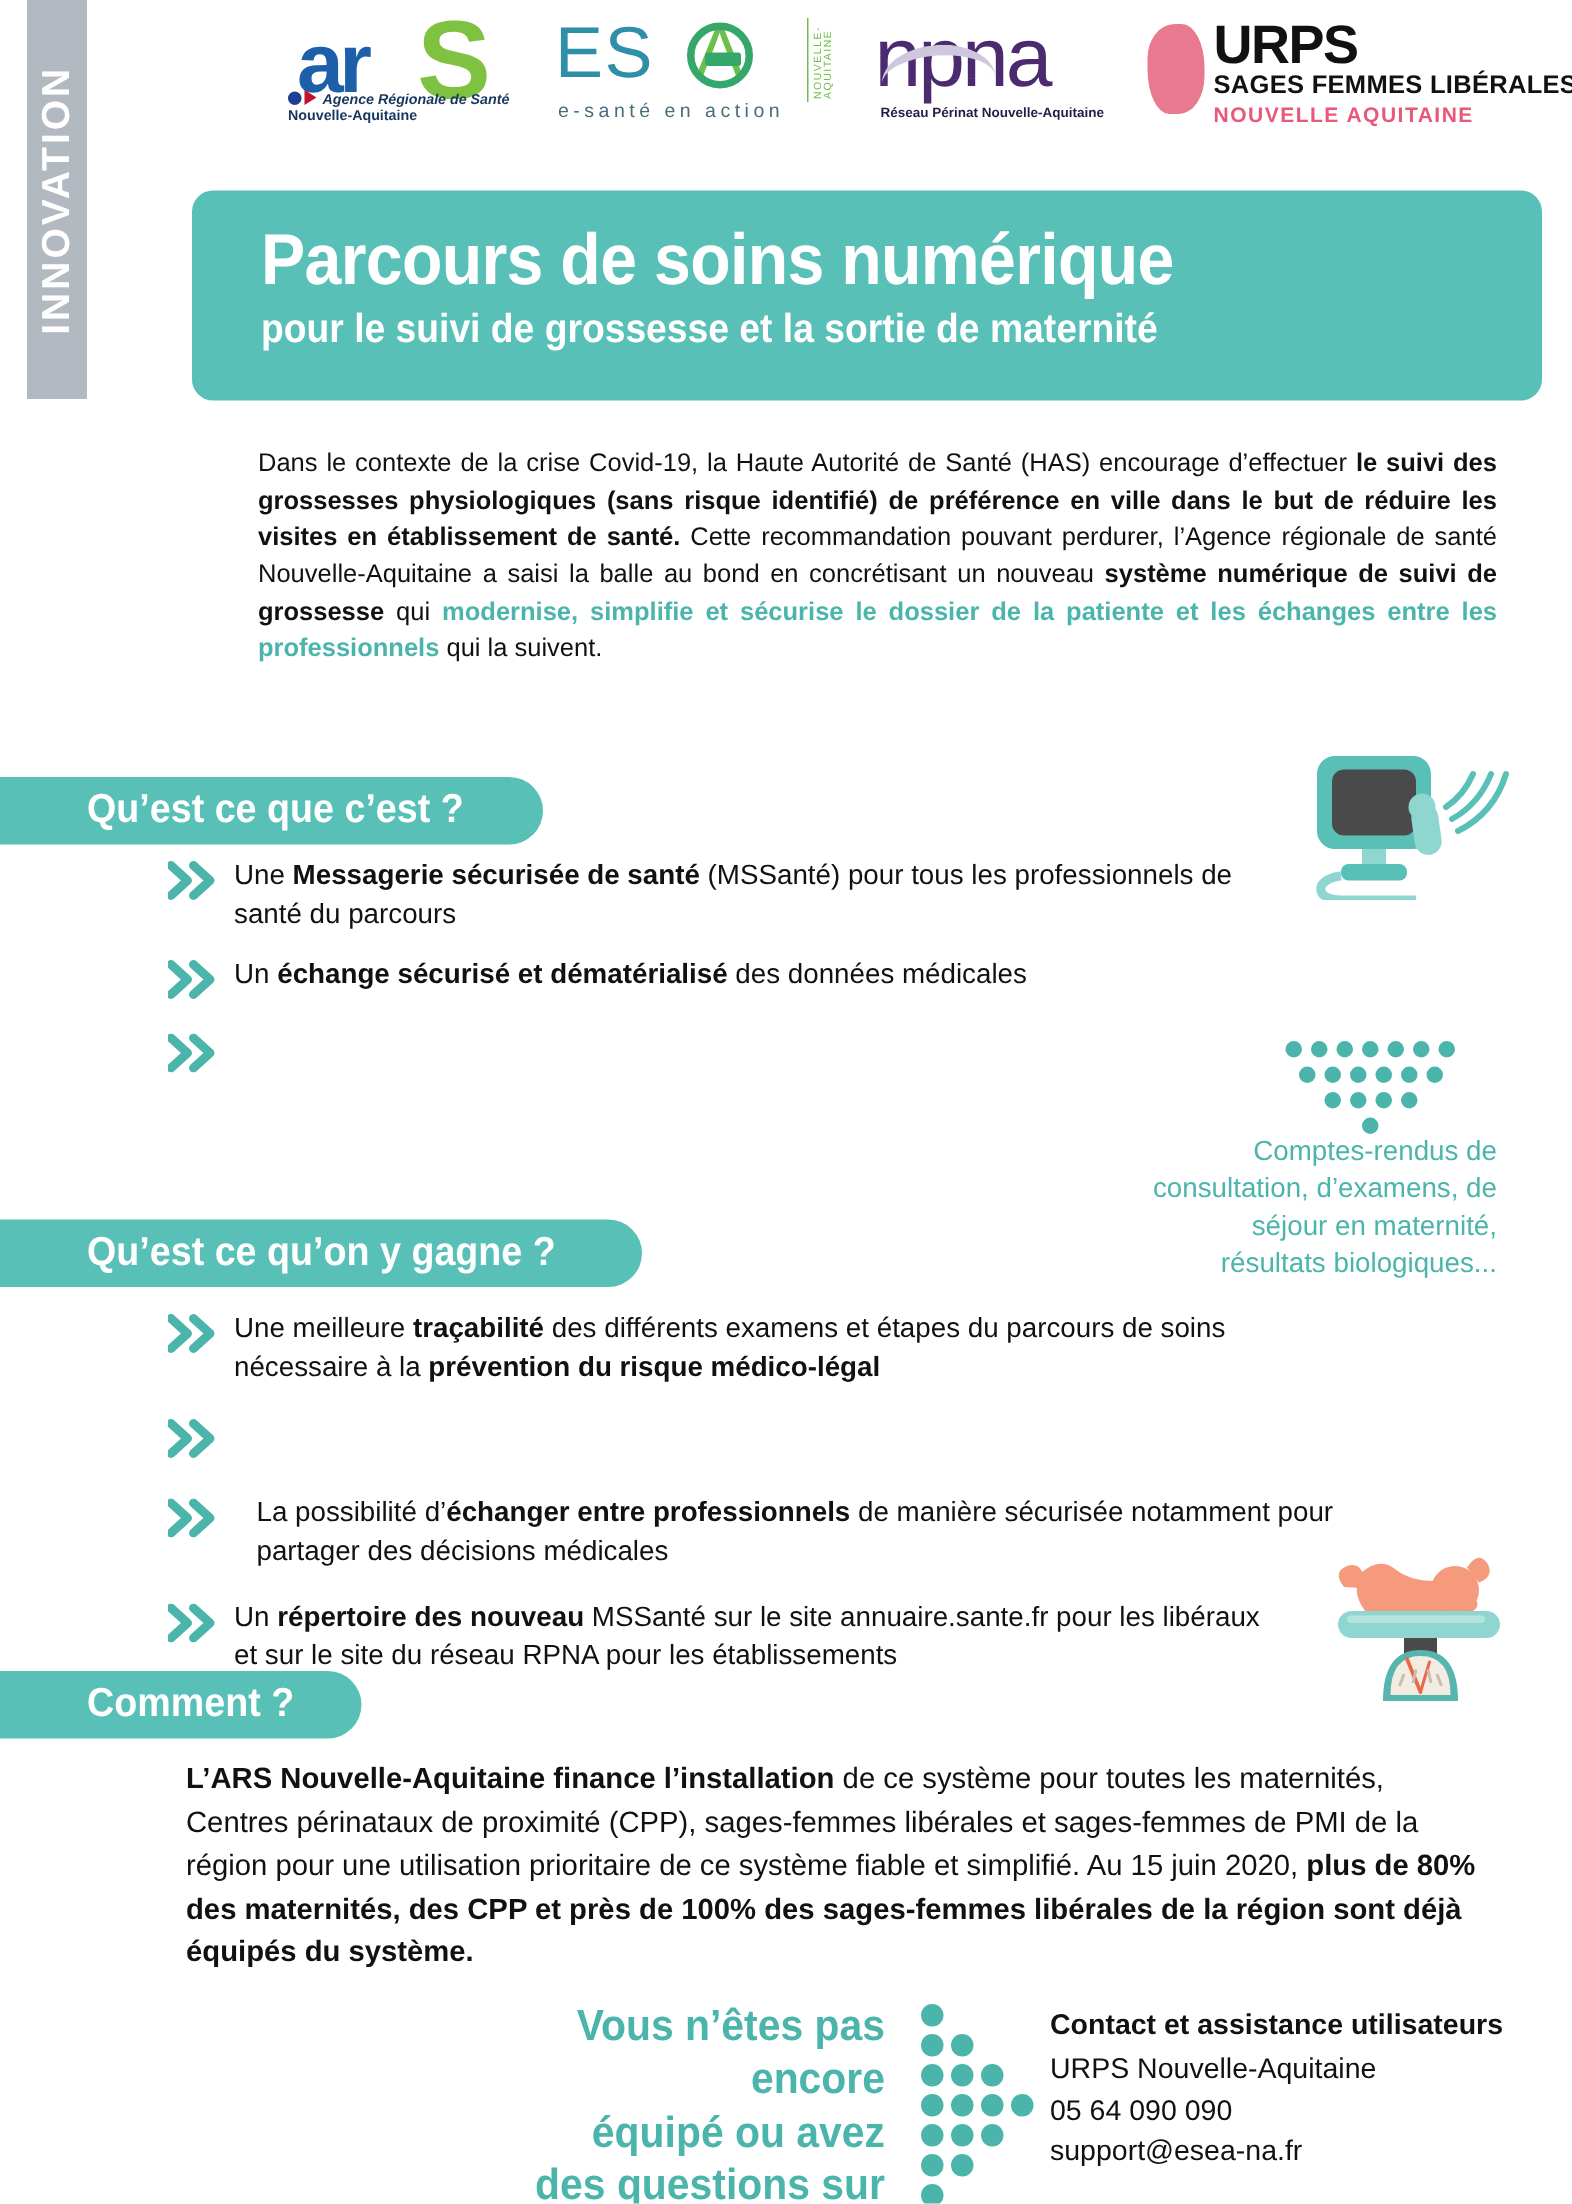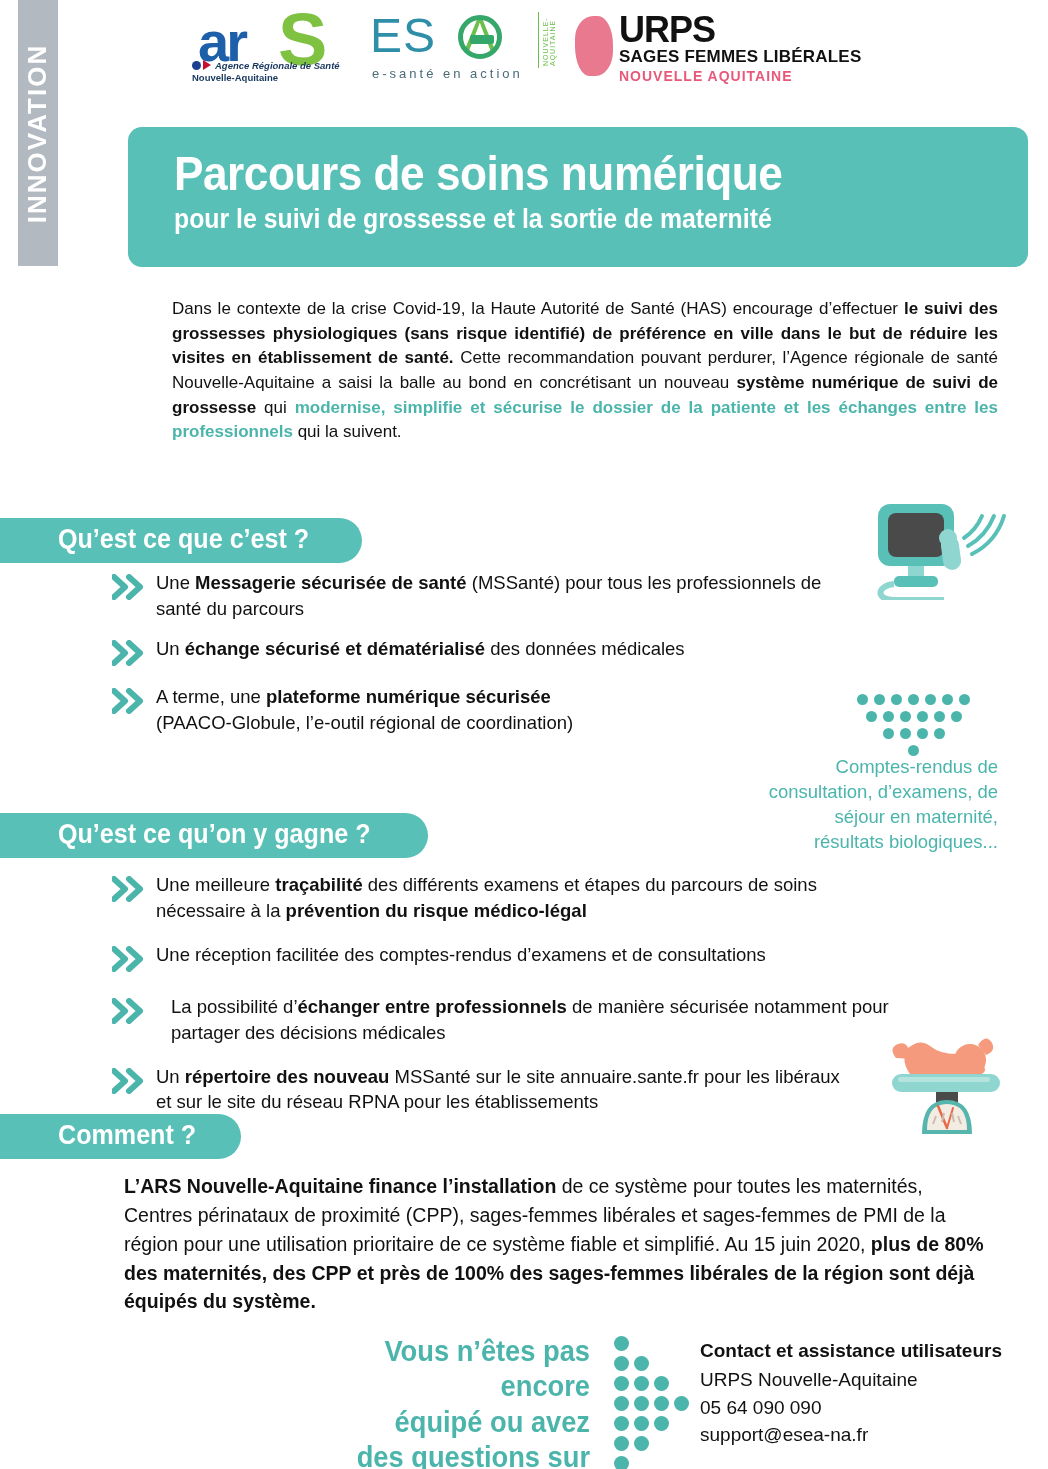--- a/index.html
+++ b/index.html
@@ -162,20 +162,25 @@
   <div class="logo logo-esea">
     <div class="esea-word">
       <span>ES</span><span style="opacity:0">o</span><span class="esea-a">A</span>
     </div>
     <div class="esea-ring"></div>
     <div class="esea-sub">e-santé en action</div>
     <div class="esea-rule"></div>
     <div class="esea-side">NOUVELLE-AQUITAINE</div>
   </div>
 
+  <div class="logo logo-rpna">
+    <div class="rpna-word">npna</div>
+    <div class="rpna-swoosh"></div>
+    <div class="rpna-sub">Réseau Périnat Nouvelle-Aquitaine</div>
+  </div>
 
   <div class="logo logo-urps">
     <div class="urps-map"></div>
     <div class="urps-u">URPS</div>
     <div class="urps-l2">SAGES FEMMES LIBÉRALES</div>
     <div class="urps-l3">NOUVELLE AQUITAINE</div>
   </div>
 </div>
 
 <div class="title-banner">
@@ -227,22 +232,20 @@
     <span class="bullet-txt"><span>Un </span><b>échange sécurisé et dématérialisé</b><span> des données médicales</span></span>
   </div>
 
   <div class="bullet">
     <span class="chev">
       <svg width="36" height="26" viewBox="0 0 36 26">
           <path d="M2 3 L13 13 L2 23" fill="none" stroke="#4bb5ac" stroke-width="6" stroke-linecap="round" stroke-linejoin="round"></path>
           <path d="M17 3 L28 13 L17 23" fill="none" stroke="#4bb5ac" stroke-width="6" stroke-linecap="round" stroke-linejoin="round"></path>
         </svg>
     </span>
-    <span class="bullet-txt" style="white-space:pre-line"><span>A terme, une </span><b>plateforme numérique sécurisée</b><span>
-(PAACO-Globule, l’e-outil régional de coordination)</span></span>
   </div>
 </div>
 
 <div class="dots-tri">
   <div class="dot-s" style="left:0px;  top:0px;"></div>
   <div class="dot-s" style="left:17px; top:0px;"></div>
   <div class="dot-s" style="left:34px; top:0px;"></div>
   <div class="dot-s" style="left:51px; top:0px;"></div>
   <div class="dot-s" style="left:68px; top:0px;"></div>
   <div class="dot-s" style="left:85px; top:0px;"></div>
@@ -278,21 +281,20 @@
     <span class="bullet-txt"><span>Une meilleure </span><b>traçabilité</b><span> des différents examens et étapes du parcours de soins nécessaire à la </span><b>prévention du risque médico-légal</b></span>
   </div>
 
   <div class="bullet" style="margin-bottom:18px;">
     <span class="chev">
       <svg width="36" height="26" viewBox="0 0 36 26">
           <path d="M2 3 L13 13 L2 23" fill="none" stroke="#4bb5ac" stroke-width="6" stroke-linecap="round" stroke-linejoin="round"></path>
           <path d="M17 3 L28 13 L17 23" fill="none" stroke="#4bb5ac" stroke-width="6" stroke-linecap="round" stroke-linejoin="round"></path>
         </svg>
     </span>
-    <span class="bullet-txt"><span>Une réception facilitée  des comptes-rendus d’examens et de consultations</span></span>
   </div>
 
   <div class="bullet" style="margin-bottom:18px;gap:15px;">
     <span class="chev">
       <svg width="36" height="26" viewBox="0 0 36 26">
           <path d="M2 3 L13 13 L2 23" fill="none" stroke="#4bb5ac" stroke-width="6" stroke-linecap="round" stroke-linejoin="round"></path>
           <path d="M17 3 L28 13 L17 23" fill="none" stroke="#4bb5ac" stroke-width="6" stroke-linecap="round" stroke-linejoin="round"></path>
         </svg>
     </span>
     <span class="bullet-txt"><span>La possibilité d’</span><b>échanger entre professionnels</b><span> de manière sécurisée notamment pour partager des décisions médicales</span></span>

